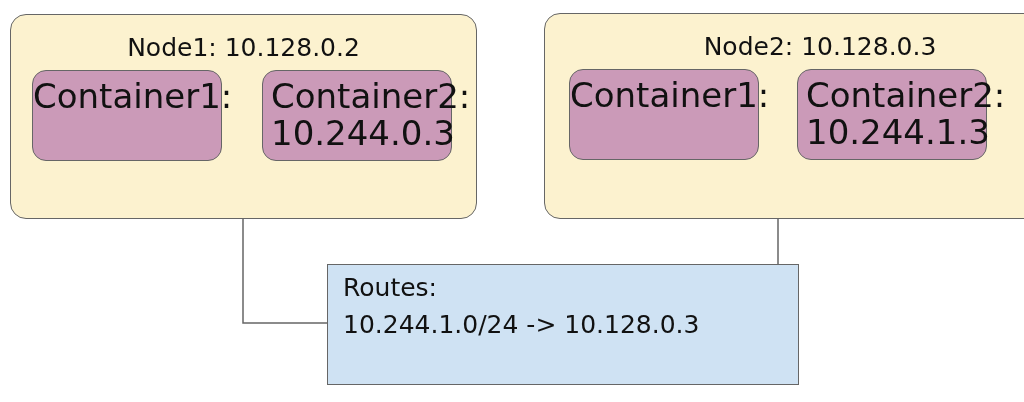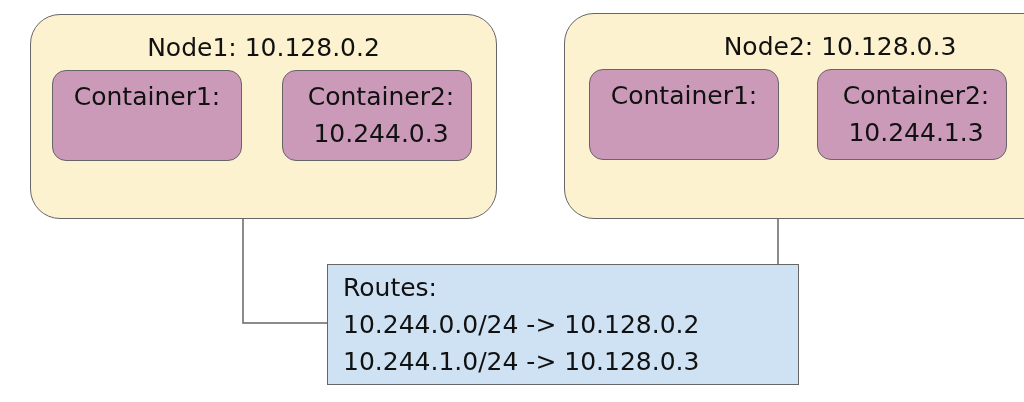--- a/index.html
+++ b/index.html
@@ -14,22 +14,21 @@
     height: 402px;
     overflow: hidden;
     background: var(--background, #ffffff);
     color: #111111;
   }
   .node-box {
     position: absolute;
     box-sizing: border-box;
     background: var(--node-fill, #fcf2cf);
     border: 1.5px solid var(--border, #666666);
-    border-radius: 30px;
-    margin-left: 20px;
+    border-radius: 16px;
   }
   .node-box.n1 { left: 10px;  top: 14px; width: 467px; height: 205px; }
   .node-box.n2 { left: 544px; top: 13px; width: 552px; height: 206px; }
   .node-title {
     position: absolute;
     left: 0; right: 0;
     top: 19px;
     text-align: center;
     font-size: 25px;
     line-height: 28px;
@@ -37,21 +36,21 @@
   }
   .container-box {
     position: absolute;
     box-sizing: border-box;
     width: 190px;
     height: 91px;
     background: var(--container-fill, #cb9ab8);
     border: 1.5px solid var(--border, #666666);
     border-radius: 14px;
     text-align: center;
-    font-size: 25px;
+    font-size: 34px;
     line-height: 37px;
     padding-top: 7px;
   }
   .container-box div { white-space: nowrap; }
   .n1 .container-box { top: 55px; }  
   .n2 .container-box { top: 55px; }
   .container-box.c1 { left: 21px; }
   .container-box.c2 { left: 251px; padding-left: 8px; }
   .n2 .container-box.c1 { left: 24px; }
   .n2 .container-box.c2 { left: 252px; }
@@ -109,17 +108,16 @@
       <div>Container1:</div>
     </div>
     <div class="container-box c2">
       <div>Container2:</div>
       <div>10.244.1.3</div>
     </div>
   </div>
 
   <div class="routes-box">
     <div>Routes:</div>
-    <div>10.244.0.0/24 -&gt; 10.128.0.2</div>
     <div>10.244.1.0/24 -&gt; 10.128.0.3</div>
   </div>
 
 </div>
 
 </body></html>

